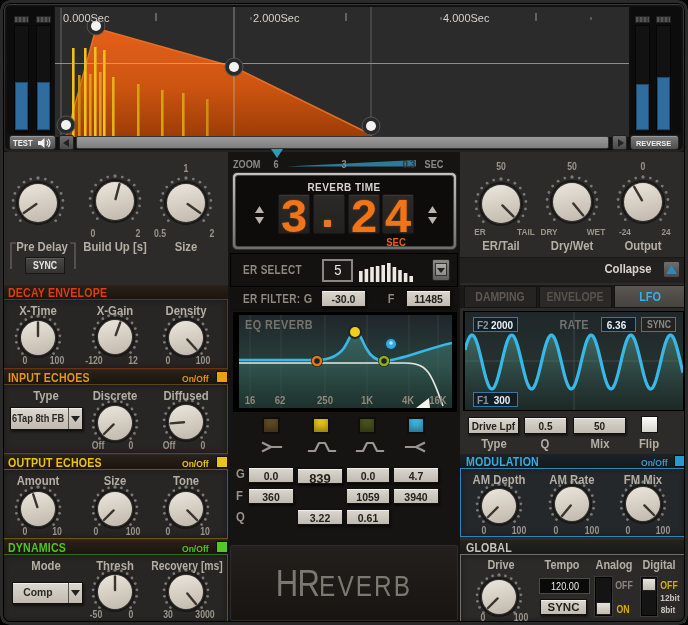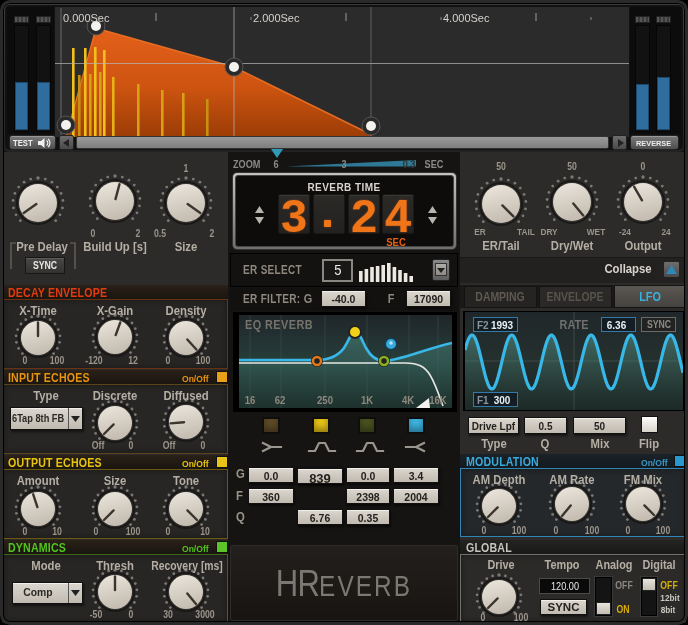--- a/index.html
+++ b/index.html
@@ -203,21 +203,21 @@
         </linearGradient>
       </defs>
       <rect width="218" height="98" fill="url(#lfobg)"></rect>
       <line x1="109" y1="0" x2="109" y2="98" stroke="#4a5552" stroke-width="1" opacity="0.7"></line>
       <line x1="0" y1="49" x2="218" y2="49" stroke="#4a5552" stroke-width="1" opacity="0.7"></line>
       <path d="M0,37.9 L1,34.3 L2,31.0 L3,28.2 L4,26.0 L5,24.3 L6,23.3 L7,23.0 L8,23.3 L9,24.3 L10,26.0 L11,28.2 L12,31.0 L13,34.3 L14,37.9 L15,41.9 L16,46.1 L17,50.3 L18,54.6 L19,58.7 L20,62.6 L21,66.2 L22,69.4 L23,72.1 L24,74.3 L25,75.9 L26,76.8 L27,77.0 L28,76.6 L29,75.5 L30,73.7 L31,71.4 L32,68.5 L33,65.2 L34,61.5 L35,57.5 L36,53.3 L37,49.0 L38,44.8 L39,40.7 L40,36.8 L41,33.3 L42,30.1 L43,27.5 L44,25.4 L45,24.0 L46,23.2 L47,23.0 L48,23.6 L49,24.8 L50,26.6 L51,29.0 L52,32.0 L53,35.3 L54,39.1 L55,43.1 L56,47.3 L57,51.6 L58,55.8 L59,59.9 L60,63.7 L61,67.2 L62,70.3 L63,72.8 L64,74.8 L65,76.2 L66,76.9 L67,76.9 L68,76.3 L69,75.0 L70,73.1 L71,70.6 L72,67.6 L73,64.1 L74,60.3 L75,56.2 L76,52.0 L77,47.8 L78,43.5 L79,39.5 L80,35.7 L81,32.3 L82,29.3 L83,26.8 L84,24.9 L85,23.7 L86,23.1 L87,23.1 L88,23.9 L89,25.3 L90,27.3 L91,29.8 L92,32.9 L93,36.4 L94,40.3 L95,44.4 L96,48.6 L97,52.9 L98,57.1 L99,61.1 L100,64.8 L101,68.2 L102,71.1 L103,73.5 L104,75.3 L105,76.5 L106,77.0 L107,76.8 L108,76.0 L109,74.5 L110,72.4 L111,69.7 L112,66.6 L113,63.0 L114,59.1 L115,55.0 L116,50.7 L117,46.5 L118,42.3 L119,38.3 L120,34.6 L121,31.3 L122,28.5 L123,26.2 L124,24.5 L125,23.4 L126,23.0 L127,23.3 L128,24.2 L129,25.8 L130,28.0 L131,30.7 L132,33.9 L133,37.6 L134,41.5 L135,45.6 L136,49.9 L137,54.1 L138,58.3 L139,62.2 L140,65.9 L141,69.1 L142,71.9 L143,74.1 L144,75.7 L145,76.7 L146,77.0 L147,76.6 L148,75.6 L149,73.9 L150,71.6 L151,68.8 L152,65.5 L153,61.9 L154,57.9 L155,53.7 L156,49.5 L157,45.2 L158,41.1 L159,37.2 L160,33.6 L161,30.4 L162,27.7 L163,25.6 L164,24.1 L165,23.2 L166,23.0 L167,23.5 L168,24.6 L169,26.4 L170,28.7 L171,31.6 L172,35.0 L173,38.7 L174,42.7 L175,46.9 L176,51.2 L177,55.4 L178,59.5 L179,63.4 L180,66.9 L181,70.0 L182,72.6 L183,74.7 L184,76.1 L185,76.9 L186,77.0 L187,76.4 L188,75.2 L189,73.3 L190,70.9 L191,67.9 L192,64.5 L193,60.7 L194,56.7 L195,52.5 L196,48.2 L197,44.0 L198,39.9 L199,36.1 L200,32.6 L201,29.6 L202,27.0 L203,25.1 L204,23.8 L205,23.1 L206,23.1 L207,23.8 L208,25.1 L209,27.0 L210,29.6 L211,32.6 L212,36.1 L213,39.9 L214,44.0 L215,48.2 L216,52.5 L217,56.7 L218,60.7 L218,98 L0,98 Z" fill="url(#wavefill)" stroke="none"></path>
       <path d="M0,37.9 L1,34.3 L2,31.0 L3,28.2 L4,26.0 L5,24.3 L6,23.3 L7,23.0 L8,23.3 L9,24.3 L10,26.0 L11,28.2 L12,31.0 L13,34.3 L14,37.9 L15,41.9 L16,46.1 L17,50.3 L18,54.6 L19,58.7 L20,62.6 L21,66.2 L22,69.4 L23,72.1 L24,74.3 L25,75.9 L26,76.8 L27,77.0 L28,76.6 L29,75.5 L30,73.7 L31,71.4 L32,68.5 L33,65.2 L34,61.5 L35,57.5 L36,53.3 L37,49.0 L38,44.8 L39,40.7 L40,36.8 L41,33.3 L42,30.1 L43,27.5 L44,25.4 L45,24.0 L46,23.2 L47,23.0 L48,23.6 L49,24.8 L50,26.6 L51,29.0 L52,32.0 L53,35.3 L54,39.1 L55,43.1 L56,47.3 L57,51.6 L58,55.8 L59,59.9 L60,63.7 L61,67.2 L62,70.3 L63,72.8 L64,74.8 L65,76.2 L66,76.9 L67,76.9 L68,76.3 L69,75.0 L70,73.1 L71,70.6 L72,67.6 L73,64.1 L74,60.3 L75,56.2 L76,52.0 L77,47.8 L78,43.5 L79,39.5 L80,35.7 L81,32.3 L82,29.3 L83,26.8 L84,24.9 L85,23.7 L86,23.1 L87,23.1 L88,23.9 L89,25.3 L90,27.3 L91,29.8 L92,32.9 L93,36.4 L94,40.3 L95,44.4 L96,48.6 L97,52.9 L98,57.1 L99,61.1 L100,64.8 L101,68.2 L102,71.1 L103,73.5 L104,75.3 L105,76.5 L106,77.0 L107,76.8 L108,76.0 L109,74.5 L110,72.4 L111,69.7 L112,66.6 L113,63.0 L114,59.1 L115,55.0 L116,50.7 L117,46.5 L118,42.3 L119,38.3 L120,34.6 L121,31.3 L122,28.5 L123,26.2 L124,24.5 L125,23.4 L126,23.0 L127,23.3 L128,24.2 L129,25.8 L130,28.0 L131,30.7 L132,33.9 L133,37.6 L134,41.5 L135,45.6 L136,49.9 L137,54.1 L138,58.3 L139,62.2 L140,65.9 L141,69.1 L142,71.9 L143,74.1 L144,75.7 L145,76.7 L146,77.0 L147,76.6 L148,75.6 L149,73.9 L150,71.6 L151,68.8 L152,65.5 L153,61.9 L154,57.9 L155,53.7 L156,49.5 L157,45.2 L158,41.1 L159,37.2 L160,33.6 L161,30.4 L162,27.7 L163,25.6 L164,24.1 L165,23.2 L166,23.0 L167,23.5 L168,24.6 L169,26.4 L170,28.7 L171,31.6 L172,35.0 L173,38.7 L174,42.7 L175,46.9 L176,51.2 L177,55.4 L178,59.5 L179,63.4 L180,66.9 L181,70.0 L182,72.6 L183,74.7 L184,76.1 L185,76.9 L186,77.0 L187,76.4 L188,75.2 L189,73.3 L190,70.9 L191,67.9 L192,64.5 L193,60.7 L194,56.7 L195,52.5 L196,48.2 L197,44.0 L198,39.9 L199,36.1 L200,32.6 L201,29.6 L202,27.0 L203,25.1 L204,23.8 L205,23.1 L206,23.1 L207,23.8 L208,25.1 L209,27.0 L210,29.6 L211,32.6 L212,36.1 L213,39.9 L214,44.0 L215,48.2 L216,52.5 L217,56.7 L218,60.7" fill="none" stroke="#38b8e8" stroke-width="3.2" stroke-linejoin="round"></path>
     </svg>
 <div class="abs" style="left:473px;top:317px;width:45px;height:15px;background:#131d24;border:1px solid #3878a8;"></div>
     <div class="abs" style="left:477px;top:319.5px;font-size:10px;font-weight:bold;color:#8a949c;">F2</div>
-    <div class="abs" style="left:490px;top:319.5px;width:24px;text-align:center;font-size:10px;font-weight:bold;color:#e8f0f4;">1993</div>
+    <div class="abs" style="left:490px;top:319.5px;width:24px;text-align:center;font-size:10px;font-weight:bold;color:#e8f0f4;">2000</div>
 <div style="position:absolute;z-index:10;left:574px;top:318px;transform:translateX(-50%) scaleX(0.87);font-size:12.5px;color:#70706e;font-weight:bold;white-space:nowrap;letter-spacing:0px;">RATE</div>
 <div class="abs" style="left:601px;top:317px;width:35px;height:15px;background:#131d24;border:1px solid #3878a8;"></div>
     <div class="abs" style="left:601px;top:319.5px;width:31px;text-align:center;font-size:10px;font-weight:bold;color:#e8f0f4;">6.36</div>
 <div class="abs" style="left:641px;top:317px;width:35px;height:15px;background:#222220;border:1px solid #6a6a68;"></div>
 <div style="position:absolute;z-index:10;left:659px;top:319px;transform:translateX(-50%) scaleX(0.87);font-size:10px;color:#8a8a88;font-weight:bold;white-space:nowrap;letter-spacing:0px;">SYNC</div>
 <div class="abs" style="left:473px;top:392px;width:45px;height:15px;background:#131d24;border:1px solid #3878a8;"></div>
     <div class="abs" style="left:477px;top:394.5px;font-size:10px;font-weight:bold;color:#8a949c;">F1</div>
     <div class="abs" style="left:490px;top:394.5px;width:24px;text-align:center;font-size:10px;font-weight:bold;color:#e8f0f4;">300</div>
 <div class="abs beige" style="left:468px;top:417px;width:51px;height:17px;font-size:10px;padding-top:2.5px;">Drive Lpf</div>
 <div class="abs beige" style="left:524px;top:417px;width:43px;height:17px;font-size:10px;padding-top:2.5px;">0.5</div>
@@ -309,23 +309,23 @@
       <rect x="50.4" y="16" width="3.6" height="6" fill="#ece8e2"></rect>
     </svg>
 <div class="abs" style="left:432px;top:259px;width:18px;height:22px;background:linear-gradient(#8a8a8a,#5e5e5e);border:1px solid #222;border-radius:2px;"></div>
 <div class="abs" style="left:435px;top:263px;width:12px;height:13px;background:linear-gradient(#b0aca6,#8e8a84);border:1px solid #333;"></div>
 <svg class="abs" style="left:437px;top:268px;" width="8" height="5">
       <polygon points="0,0 8,0 4,5" fill="#222"></polygon>
     </svg>
 <div class="abs" style="left:230px;top:288px;width:228px;height:23px;background:#131110;"></div>
 <div style="position:absolute;z-index:10;left:243px;top:292px;transform-origin:0 0;transform:scaleX(0.8);font-size:12.5px;color:#8e887e;font-weight:bold;white-space:nowrap;letter-spacing:0.4px;">ER FILTER:</div>
 <div style="position:absolute;z-index:10;left:308px;top:292px;transform:translateX(-50%) scaleX(0.87);font-size:12.5px;color:#8e887e;font-weight:bold;white-space:nowrap;letter-spacing:0px;">G</div>
-<div class="abs beige" style="left:321px;top:290px;width:45px;height:17px;font-size:10.5px;padding-top:2px;">-40.0</div>
+<div class="abs beige" style="left:321px;top:290px;width:45px;height:17px;font-size:10.5px;padding-top:2px;">-30.0</div>
 <div style="position:absolute;z-index:10;left:391px;top:292px;transform:translateX(-50%) scaleX(0.87);font-size:12.5px;color:#8e887e;font-weight:bold;white-space:nowrap;letter-spacing:0px;">F</div>
-<div class="abs beige" style="left:406px;top:290px;width:45px;height:17px;font-size:10.5px;padding-top:2px;">17090</div>
+<div class="abs beige" style="left:406px;top:290px;width:45px;height:17px;font-size:10.5px;padding-top:2px;">11485</div>
 <div class="abs" style="left:233px;top:312px;width:224px;height:100px;background:#000;"></div>
 <svg class="abs" style="left:239px;top:315px;" width="213" height="93" viewBox="0 0 213 93">
       <defs>
         <linearGradient id="eqbg" x1="0" y1="0" x2="0" y2="1">
           <stop offset="0" stop-color="#20262a"></stop>
           <stop offset="0.55" stop-color="#27403c"></stop>
           <stop offset="1" stop-color="#1c2e2a"></stop>
         </linearGradient>
         <linearGradient id="eqfill" x1="0" y1="0" x2="0" y2="1">
           <stop offset="0" stop-color="#54a096" stop-opacity="0.5"></stop>
@@ -371,25 +371,25 @@
       <path d="M167,7 L177,7 M185,3 L177,7 L185,11" stroke="#9a968e" stroke-width="2.2" fill="none" stroke-linejoin="round" stroke-linecap="square"></path>
     </svg>
 <div style="position:absolute;z-index:10;left:236px;top:466px;transform-origin:0 0;transform:scaleX(0.87);font-size:13px;color:#9a948a;font-weight:bold;white-space:nowrap;letter-spacing:0px;">G</div>
 <div style="position:absolute;z-index:10;left:236px;top:488px;transform-origin:0 0;transform:scaleX(0.87);font-size:13px;color:#9a948a;font-weight:bold;white-space:nowrap;letter-spacing:0px;">F</div>
 <div style="position:absolute;z-index:10;left:236px;top:509px;transform-origin:0 0;transform:scaleX(0.87);font-size:13px;color:#9a948a;font-weight:bold;white-space:nowrap;letter-spacing:0px;">Q</div>
 <div class="abs beige" style="left:248px;top:467px;width:46px;height:16px;font-size:10.5px;padding-top:1.5px;">0.0</div>
 <div class="abs beige" style="left:248px;top:488px;width:46px;height:16px;font-size:10.5px;padding-top:1.5px;">360</div>
 <div class="abs beige" style="left:297px;top:467px;width:46px;height:16px;font-size:16px;padding-top:1.5px;">11.1</div>
 <div class="abs beige" style="left:297px;top:468px;width:46px;height:16px;font-size:13px;padding-top:1.5px;">839</div>
 <div class="abs beige" style="left:346px;top:467px;width:44px;height:16px;font-size:10.5px;padding-top:1.5px;">0.0</div>
-<div class="abs beige" style="left:346px;top:488px;width:44px;height:16px;font-size:10.5px;padding-top:1.5px;">2398</div>
-<div class="abs beige" style="left:393px;top:467px;width:46px;height:16px;font-size:10.5px;padding-top:1.5px;">3.4</div>
-<div class="abs beige" style="left:393px;top:488px;width:46px;height:16px;font-size:10.5px;padding-top:1.5px;">2004</div>
-<div class="abs beige" style="left:297px;top:509px;width:46px;height:16px;font-size:10.5px;padding-top:1.5px;">6.76</div>
-<div class="abs beige" style="left:346px;top:509px;width:44px;height:16px;font-size:10.5px;padding-top:1.5px;">0.35</div>
+<div class="abs beige" style="left:346px;top:488px;width:44px;height:16px;font-size:10.5px;padding-top:1.5px;">1059</div>
+<div class="abs beige" style="left:393px;top:467px;width:46px;height:16px;font-size:10.5px;padding-top:1.5px;">4.7</div>
+<div class="abs beige" style="left:393px;top:488px;width:46px;height:16px;font-size:10.5px;padding-top:1.5px;">3940</div>
+<div class="abs beige" style="left:297px;top:509px;width:46px;height:16px;font-size:10.5px;padding-top:1.5px;">3.22</div>
+<div class="abs beige" style="left:346px;top:509px;width:44px;height:16px;font-size:10.5px;padding-top:1.5px;">0.61</div>
 <div class="abs" style="left:230px;top:545px;width:228px;height:76px;background:linear-gradient(#221f1c,#171411);border:1px solid #2e2c2a;border-radius:2px;"></div>
 <div class="abs" style="left:230px;top:563px;width:228px;text-align:center;color:#7b7872;white-space:nowrap;transform:scaleX(0.84);"><span style="font-size:37px;letter-spacing:-1px;">HR</span><span style="font-size:29px;letter-spacing:2.5px;">EVERB</span></div>
 <svg class="abs" style="left:0;top:0;width:688px;height:625px;pointer-events:none;z-index:5;" width="688" height="625">
       <circle cx="20.3" cy="220.7" r="1.4" fill="#84827e" opacity="0.9"></circle>
       <circle cx="16.0" cy="214.8" r="1.4" fill="#84827e" opacity="0.9"></circle>
       <circle cx="13.5" cy="207.9" r="1.4" fill="#84827e" opacity="0.9"></circle>
       <circle cx="13.1" cy="200.5" r="1.4" fill="#84827e" opacity="0.9"></circle>
       <circle cx="14.9" cy="193.4" r="1.4" fill="#84827e" opacity="0.9"></circle>
       <circle cx="18.7" cy="187.1" r="1.4" fill="#84827e" opacity="0.9"></circle>
       <circle cx="24.1" cy="182.2" r="1.4" fill="#84827e" opacity="0.9"></circle>

